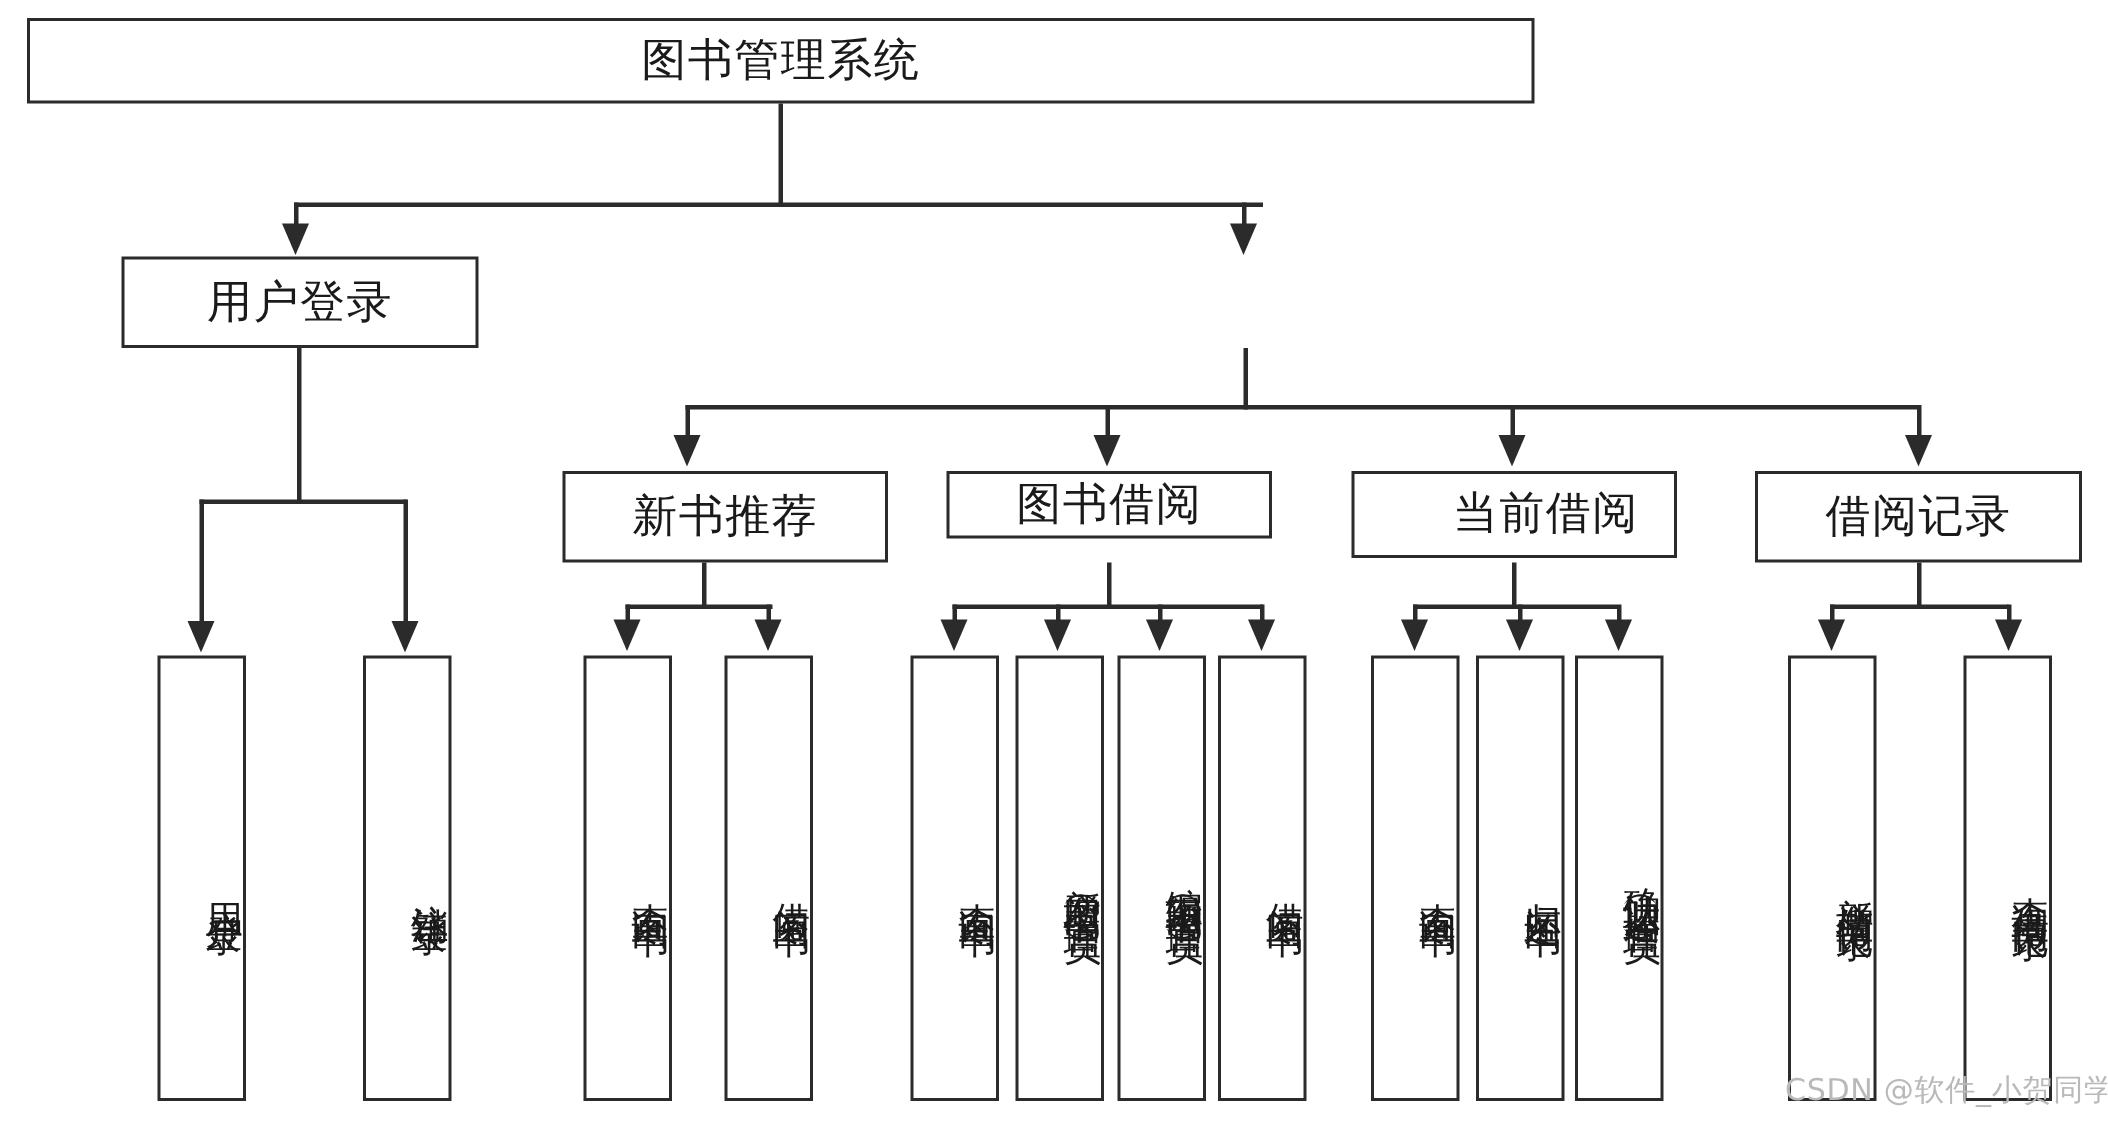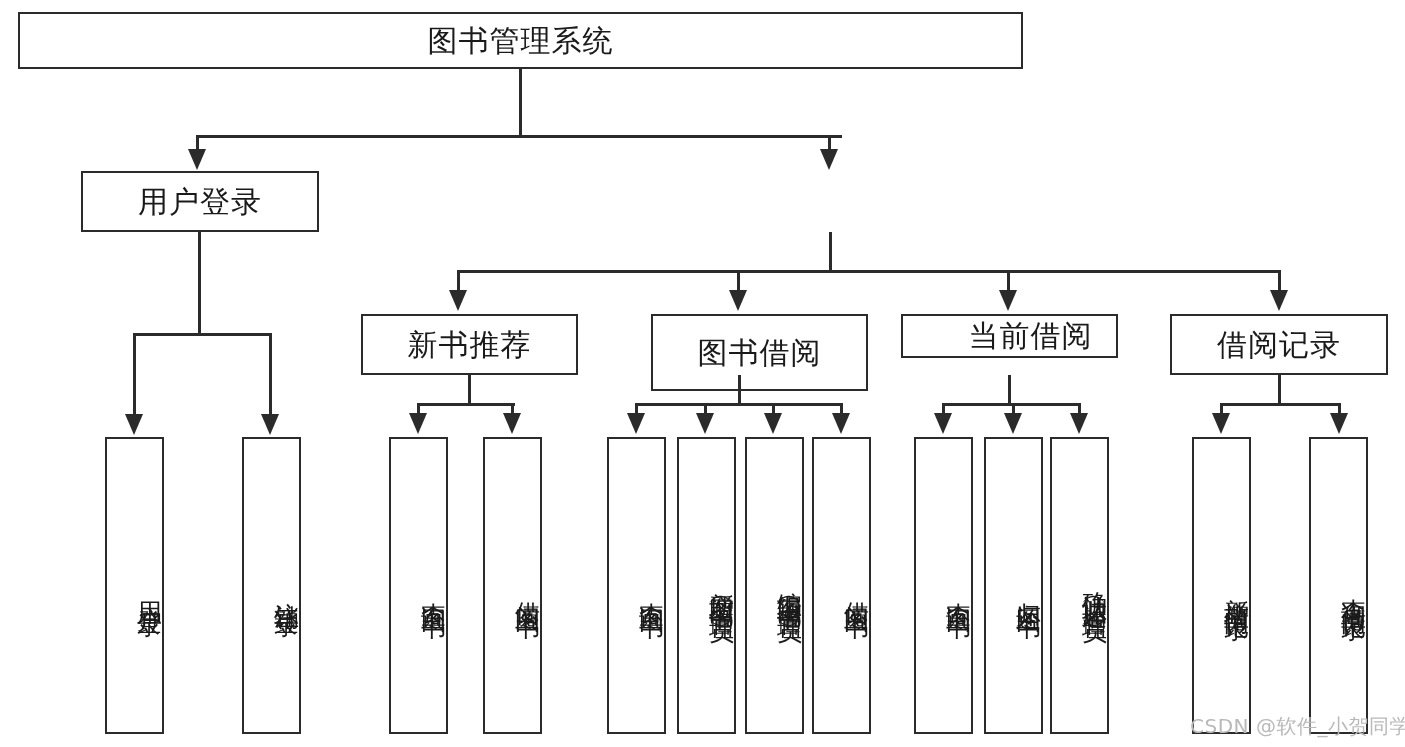--- a/index.html
+++ b/index.html
@@ -109,27 +109,27 @@
   <div class="line-h" style="left:457px; top:270px; width:823px;"></div>
   <div class="line-v" style="left:457px; top:270px; height:24px;"></div>
   <div class="arrow" style="left:449px; top:290px;"></div>
   <div class="line-v" style="left:737px; top:270px; height:24px;"></div>
   <div class="arrow" style="left:729px; top:290px;"></div>
   <div class="line-v" style="left:1007px; top:270px; height:24px;"></div>
   <div class="arrow" style="left:999px; top:290px;"></div>
   <div class="line-v" style="left:1278px; top:270px; height:24px;"></div>
   <div class="arrow" style="left:1270px; top:290px;"></div>
 
-  <div class="node h-node" style="left:361px; top:314px; width:217px; height:61px;">
+  <div class="node h-node" style="left:375px; top:314px; width:217px; height:61px;">
     <span>新书推荐</span>
   </div>
-  <div class="node h-node" style="left:631px; top:314px; width:217px; height:77px;margin-left:20px;">
+  <div class="node h-node" style="left:631px; top:314px; width:217px; height:45px;">
     <span>图书借阅</span>
   </div>
-  <div class="node h-node" style="left:901px; top:314px; width:217px; height:44px;padding-left:42px;">
+  <div class="node h-node" style="left:901px; top:314px; width:217px; height:58px;padding-left:42px;">
     <span>当前借阅</span>
   </div>
   <div class="node h-node" style="left:1170px; top:314px; width:218px; height:61px;">
     <span>借阅记录</span>
   </div>
 
   <div class="line-v" style="left:468px; top:375px; height:30px;"></div>
   <div class="line-h" style="left:417px; top:403px; width:98px;"></div>
   <div class="line-v" style="left:417px; top:403px; height:14px;"></div>
   <div class="arrow" style="left:409px; top:413px;"></div>

